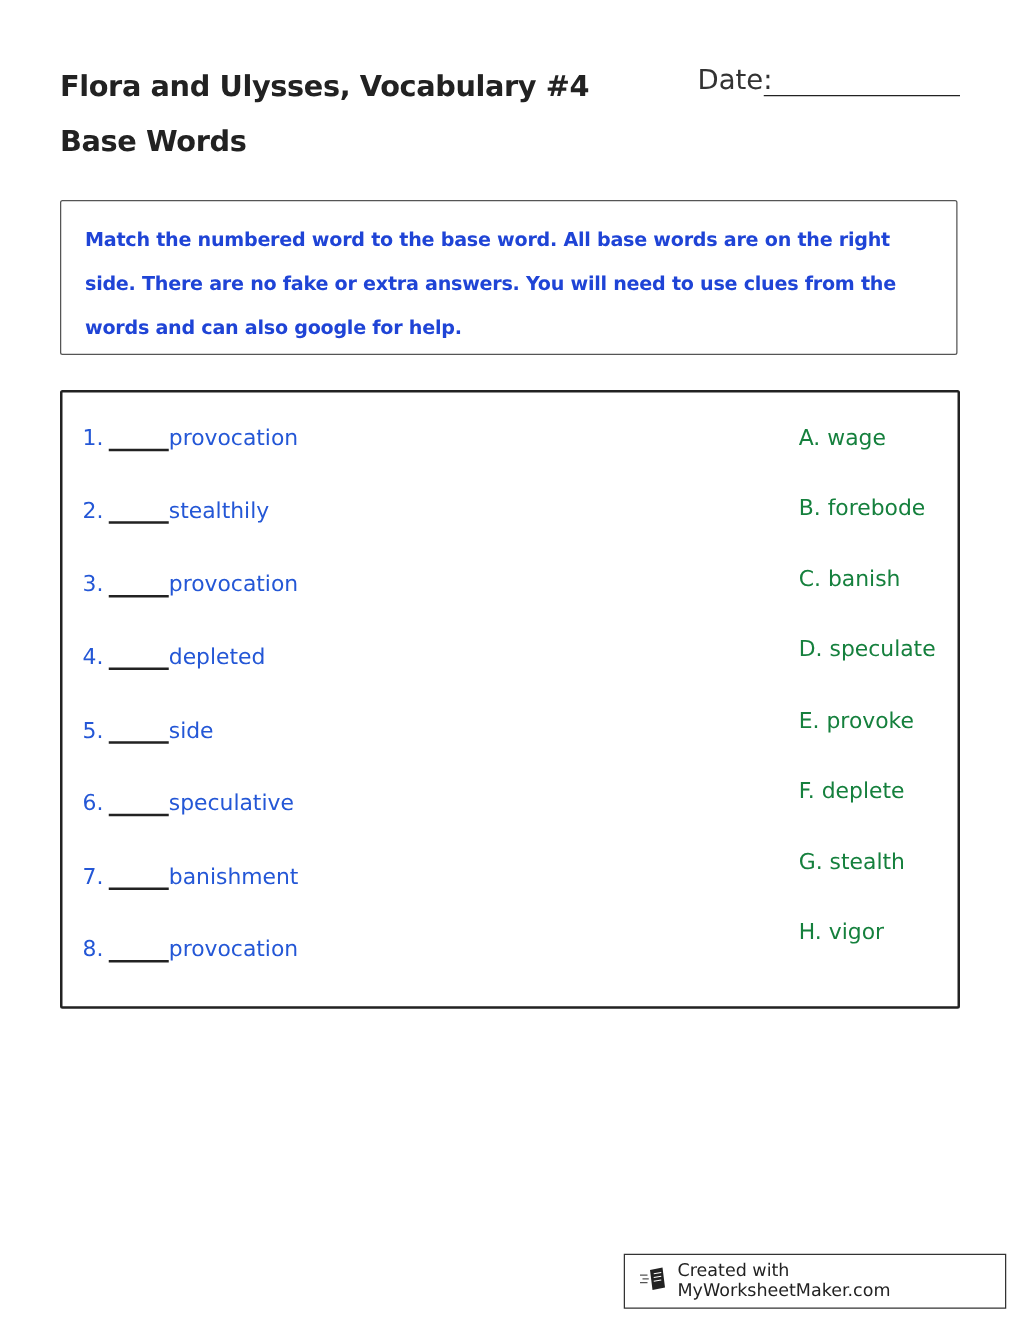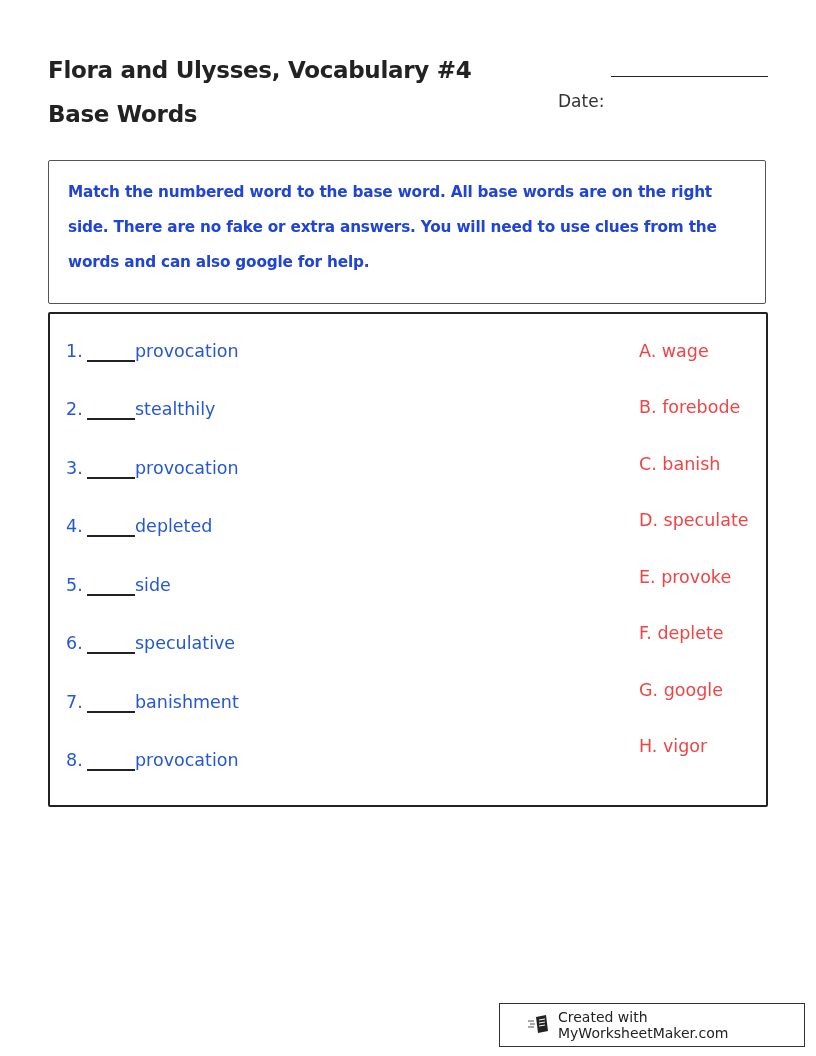--- a/index.html
+++ b/index.html
@@ -1,27 +1,27 @@
 <!DOCTYPE html>
 <html><head>
 <meta charset="utf-8">
 <style>
   html, body { margin:0; padding:0; background:#fff; }
   body { width:816px; height:1056px; position:relative; font-family:"DejaVu Sans", sans-serif; overflow:hidden; }
   .title { position:absolute; left:48px; top:48px; width:490px; font-size:23px; font-weight:bold; color:#222; line-height:44px; letter-spacing:-0.3px; }
-  .date { position:absolute; left:558px; top:52px; font-size:17px; color:#333;margin-top:39px; }
+  .date { position:absolute; left:558px; top:52px; font-size:22px; color:#333; }
   .date-line { position:absolute; left:611px; top:76px; width:157px; border-bottom:1px solid #222; }
-  .instr { position:absolute; left:48px; top:160px; width:718px; height:144px; border:1px solid #555; border-radius:2px; box-sizing:border-box; padding:14px 19px; }
+  .instr { position:absolute; left:48px; top:160px; width:718px; height:124px; border:1px solid #555; border-radius:2px; box-sizing:border-box; padding:14px 19px; }
   .instr p { margin:0; font-size:15.3px; font-weight:bold; color:#1f44d6; line-height:35px; letter-spacing:-0.2px; }
   .box { position:absolute; left:48px; top:312px; width:720px; height:495px; border:2px solid #222; border-radius:2px; box-sizing:border-box; }
   .q { position:absolute; left:66px; font-size:17.5px; color:#2457d6; display:flex; align-items:baseline; }
   .q .num { width:21px; }
   .q .blank { display:inline-block; width:48px; border-bottom:2px solid #222; height:1px; margin-right:0px; position:relative; top:5px; }
-  .a { position:absolute; left:639px; font-size:17.5px; color:#ef4444; }
-  .footer { position:absolute; left:499px; top:1003px; width:306px; height:44px; border:1px solid #333; box-sizing:border-box; display:flex; align-items:center; padding-left:28px; font-size:14px; color:#222; }
+  .a { position:absolute; left:639px; font-size:17.5px; color:#15803d; }
+  .footer { position:absolute; left:499px; top:1003px; width:306px; height:44px; border:1px solid #333; box-sizing:border-box; display:flex; align-items:center; padding-left:12px; font-size:14px; color:#222; }
   .footer svg { margin-right:8px; }
 </style>
 </head>
 <body>
 
 <div class="title">Flora and Ulysses, Vocabulary #4 Base Words</div>
 <div class="date">Date:</div>
 <div class="date-line"></div>
 
 <div class="instr">
@@ -70,21 +70,21 @@
     <span class="blank"></span>
     <span>provocation</span>
   </div>
 
 <div class="a" style="top:341px">A. wage</div>
 <div class="a" style="top:397px">B. forebode</div>
 <div class="a" style="top:454px">C. banish</div>
 <div class="a" style="top:510px">D. speculate</div>
 <div class="a" style="top:567px">E. provoke</div>
 <div class="a" style="top:623px">F. deplete</div>
-<div class="a" style="top:680px">G. google</div>
+<div class="a" style="top:680px">G. stealth</div>
 <div class="a" style="top:736px">H. vigor</div>
 
 <div class="footer">
   <span>
     <svg width="22" height="20" viewBox="0 0 22 20">
       <line x1="0" y1="7" x2="6" y2="7" stroke="#555" stroke-width="1"></line>
       <line x1="2" y1="10" x2="7" y2="10" stroke="#555" stroke-width="1"></line>
       <line x1="0" y1="13" x2="6" y2="13" stroke="#555" stroke-width="1"></line>
       <path d="M8 3 L18 1 L20 17 L10 19 Z" fill="#222"></path>
       <path d="M11 6 L17 5 M11 9 L17 8 M11 12 L17 11" stroke="#fff" stroke-width="1"></path>

